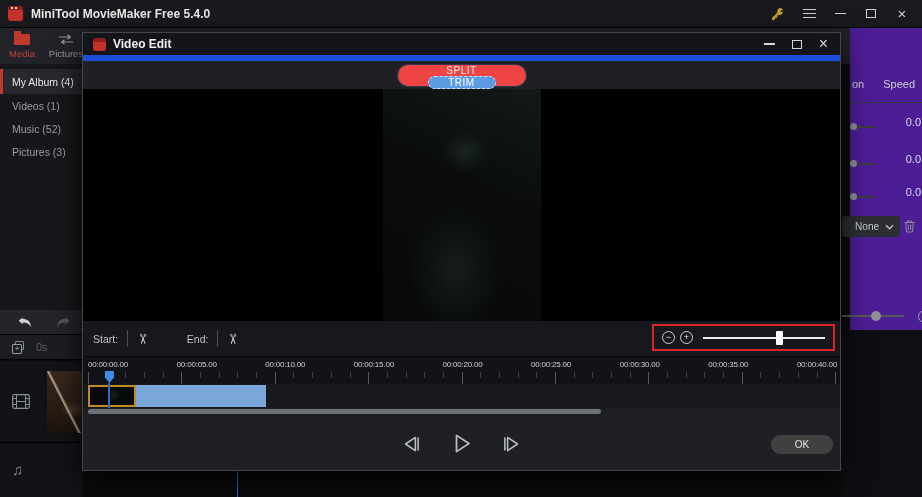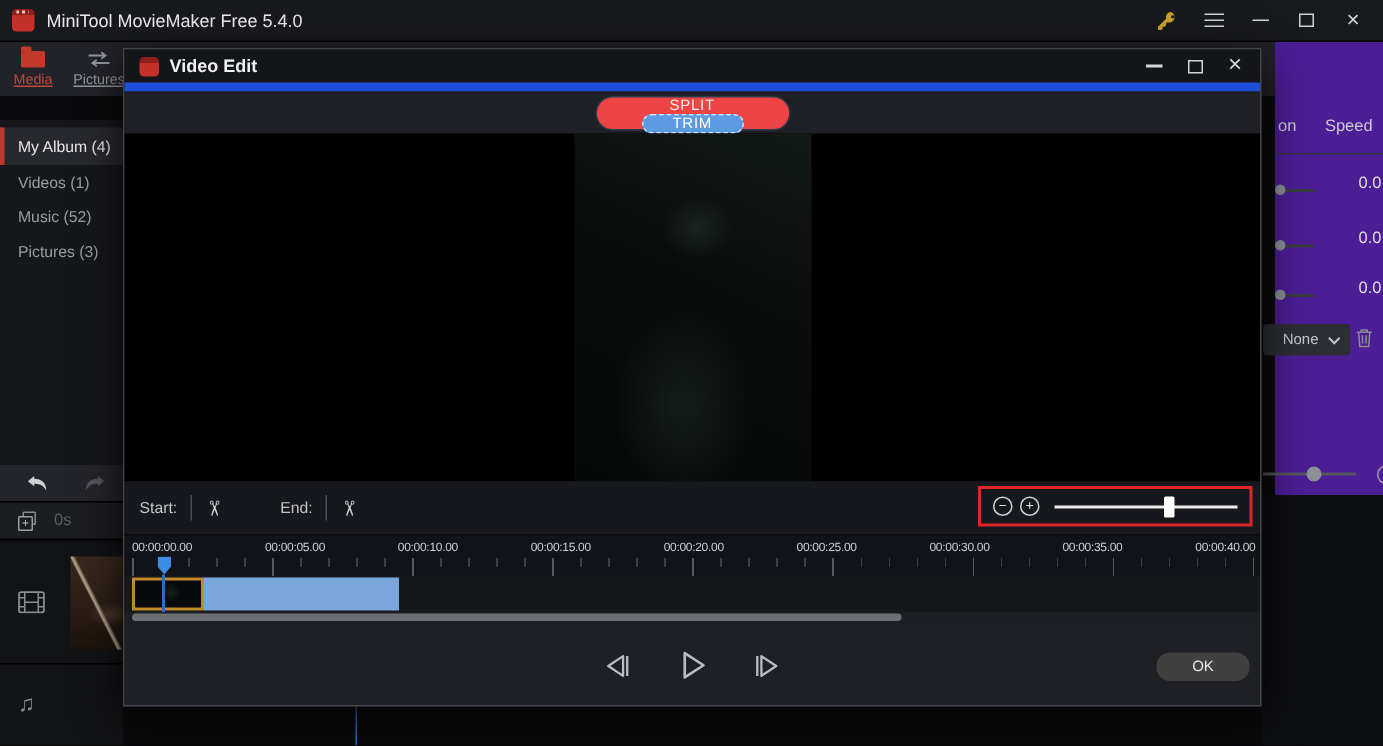--- a/index.html
+++ b/index.html
@@ -6,40 +6,40 @@
   html,body { background:#000; }
   body { font-family:"Liberation Sans", sans-serif; }
   #screen { position:relative; width:922px; height:497px; background:#0b0b0d; overflow:hidden; }
 
   
   .titlebar { position:absolute; left:0; top:0; width:922px; height:28px; background:#191a1e;
     display:flex; align-items:center; padding:0 8px; gap:8px; border-bottom:1px solid #000; z-index:2;}
   .app-icon { width:15px; height:15px; border-radius:3px; background:linear-gradient(#8e1f1a 0 4px,#c43129 4px); position:relative; flex:0 0 auto;}
   .app-icon::after { content:""; position:absolute; left:3px; top:1px; width:8px; height:2px;
     background:repeating-linear-gradient(90deg,#e9c9c4 0 2px,transparent 2px 4px); }
-  .titlebar .win-title { font-size:12px; font-weight:normal; color:#e9e9ea; }
+  .titlebar .win-title { font-size:12px; font-weight:bold; color:#e9e9ea; }
   .tb-right { margin-left:auto; display:flex; align-items:center; gap:15px; padding-right:4px; }
   .tb-btn { display:flex; align-items:center; justify-content:center; width:16px; height:16px; cursor:default; }
   .burger { width:13px; height:9px; border-top:1.5px solid #cfd1d5; border-bottom:1.5px solid #cfd1d5; position:relative; }
   .burger::after { content:""; position:absolute; left:0; top:2.5px; width:13px; height:1.5px; background:#cfd1d5; }
   .min-glyph { width:11px; height:1.5px; background:#cfd1d5; }
   .max-glyph { width:10px; height:9px; border:1.5px solid #cfd1d5; }
   .x-glyph { color:#cfd1d5; font-size:15px; line-height:14px; }
 
   
   .toolbar { position:absolute; left:0; top:28px; width:922px; height:36px; background:#222329; z-index:1; display:flex; }
   .tool-tab { display:flex; flex-direction:column; align-items:center; justify-content:center; gap:3px; width:44px; height:36px; }
   .folder-icon { width:16px; height:11px; background:#c0392b; border-radius:1px; position:relative; }
   .folder-icon::before { content:""; position:absolute; left:0; top:-3px; width:7px; height:3px; background:#c0392b; border-radius:1px 1px 0 0; }
-  .tool-tab .lbl { font-size:9.5px;text-decoration:underline; }
+  .tool-tab .lbl { font-size:9.5px; }
   .tab-media .lbl { color:#c0463a; }
   .tab-transition .lbl { color:#94979c; }
 
   
-  .sidebar { position:absolute; left:0; top:64px; width:82px; height:246px; background:#16171a; z-index:1; padding-top:5px;margin-top:16px; }
+  .sidebar { position:absolute; left:0; top:64px; width:82px; height:246px; background:#16171a; z-index:1; padding-top:5px; }
   .side-item { height:23px; display:flex; align-items:center; padding-left:12px; font-size:10.5px; color:#9a9da2; position:relative; }
   .side-item.selected { background:#28292e; color:#e8e8e8; height:25px; }
   .side-item.selected::before { content:""; position:absolute; left:0; top:0; width:3px; height:100%; background:#c0392b; }
 
   
   .undo-row { position:absolute; left:0; top:310px; width:82px; height:24px; background:#24252a; z-index:1;
     display:flex; align-items:center; gap:22px; padding-left:16px; }
   .label-row { position:absolute; left:0; top:334px; width:82px; height:26px; background:#1c1d21; z-index:1;
     display:flex; align-items:center; gap:11px; padding-left:12px; border-top:1px solid #000; border-bottom:1px solid #000; }
   .dur-lbl { font-size:11px; color:#5a5c61; }

